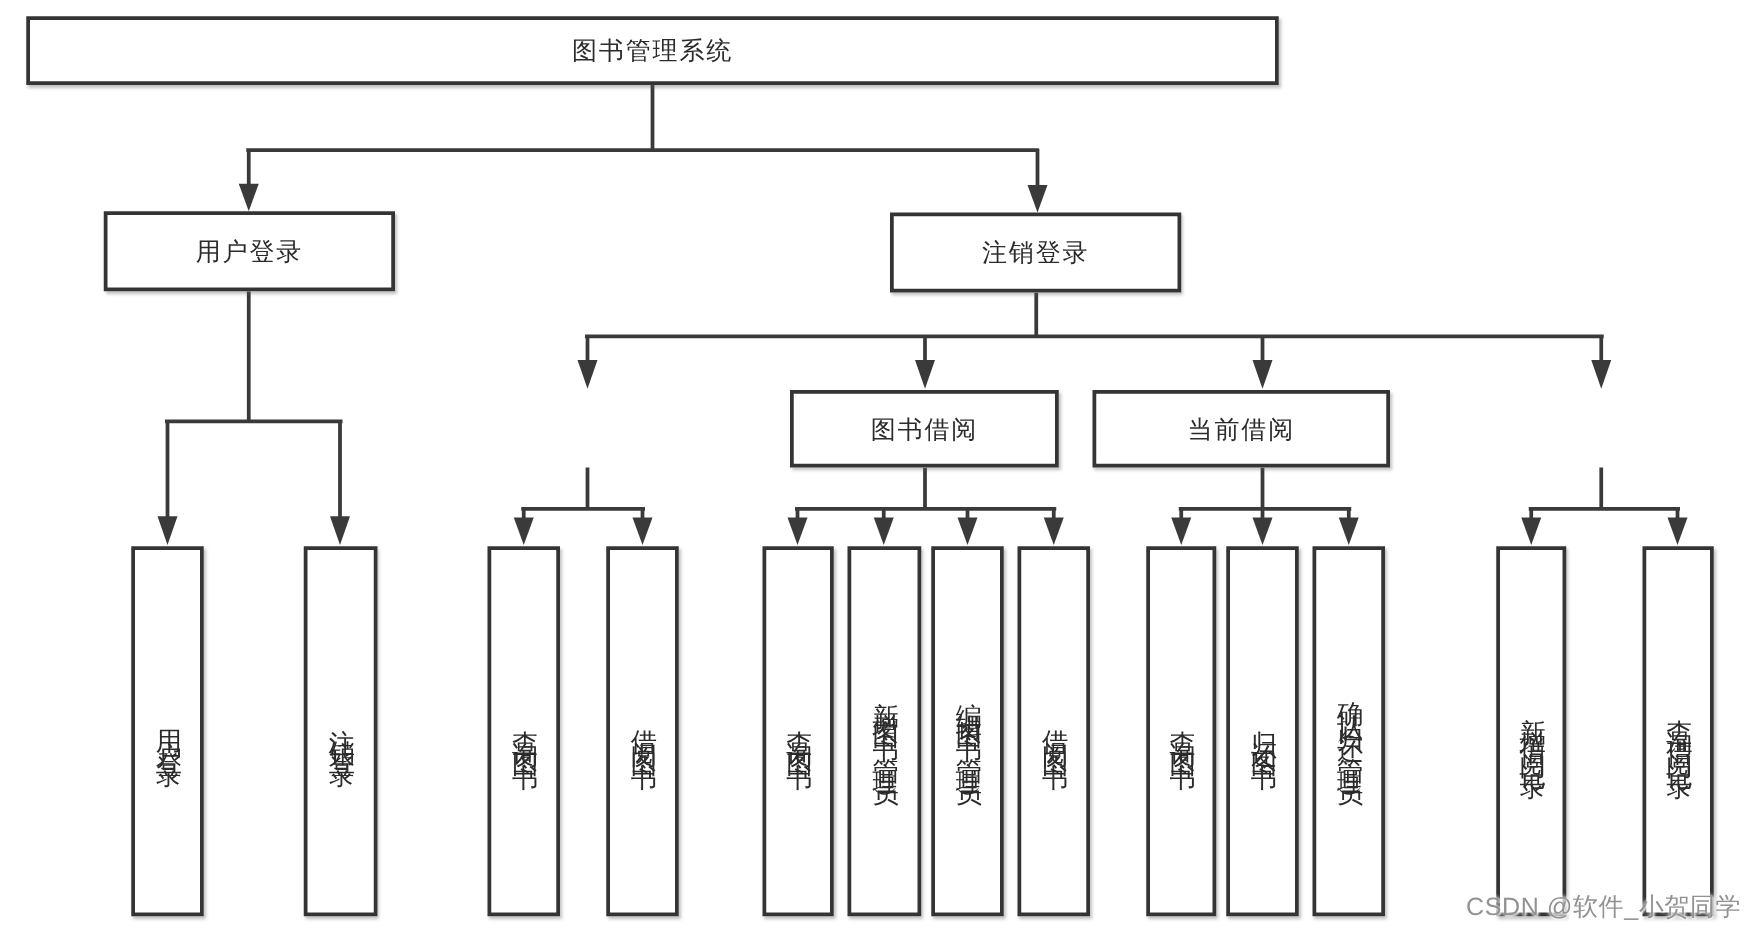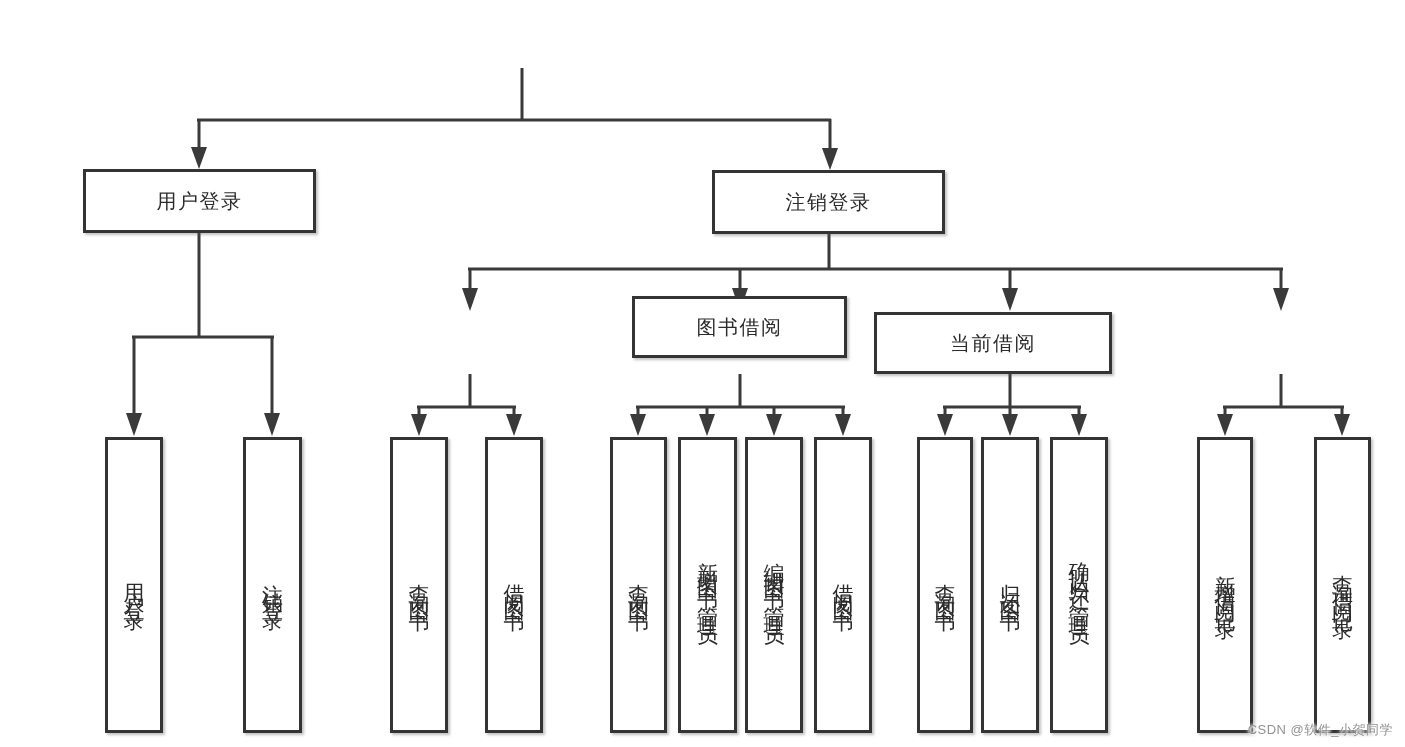--- a/index.html
+++ b/index.html
@@ -22,21 +22,21 @@
     white-space:nowrap;
   }
   .node.v{
     writing-mode:vertical-rl;
     text-orientation:mixed;
     font-size:21px;letter-spacing:9px;
   }
   .watermark{
     position:absolute;z-index:3;
     right:12px;bottom:8px;
-    font-size:13px;letter-spacing:.5px;
+    font-size:20px;letter-spacing:.5px;
     color:#929292;
     text-shadow:0 0 3px #ffffff,0 0 4px #ffffff,1px 1px 2px #ffffff;
   }
 </style>
 </head>
 <body>
 
 <div class="stage">
 
   <svg class="wires" width="1405" height="747" viewBox="0 0 1405 747">
@@ -79,25 +79,26 @@
       <polygon points="766,414 782,414 774,436"></polygon>
       <polygon points="835,414 851,414 843,436"></polygon>
       <polygon points="937,414 953,414 945,436"></polygon>
       <polygon points="1002,414 1018,414 1010,436"></polygon>
       <polygon points="1071,414 1087,414 1079,436"></polygon>
       <polygon points="1217,414 1233,414 1225,436"></polygon>
       <polygon points="1334,414 1350,414 1342,436"></polygon>
     </g>
   </svg>
 
+  <div class="node" style="left:21px;top:13px;width:1002px;height:55px">图书管理系统</div>
 
   <div class="node" style="left:83px;top:169px;width:233px;height:64px">用户登录</div>
   <div class="node" style="left:712px;top:170px;width:233px;height:64px">注销登录</div>
 
-  <div class="node" style="left:632px;top:296px;width:215px;height:62px">图书借阅</div>
+  <div class="node" style="left:632px;top:312px;width:215px;height:62px">图书借阅</div>
   <div class="node" style="left:874px;top:312px;width:238px;height:62px">当前借阅</div>
 
   <div class="node v" style="left:105px;top:437px;width:58px;height:296px">用户登录</div>
   <div class="node v" style="left:243px;top:437px;width:59px;height:296px">注销登录</div>
 
   <div class="node v" style="left:390px;top:437px;width:58px;height:296px">查询图书</div>
   <div class="node v" style="left:485px;top:437px;width:58px;height:296px">借阅图书</div>
 
   <div class="node v" style="left:610px;top:437px;width:57px;height:296px">查询图书</div>
   <div class="node v" style="left:678px;top:437px;width:59px;height:296px">新增图书（管理员）</div>

